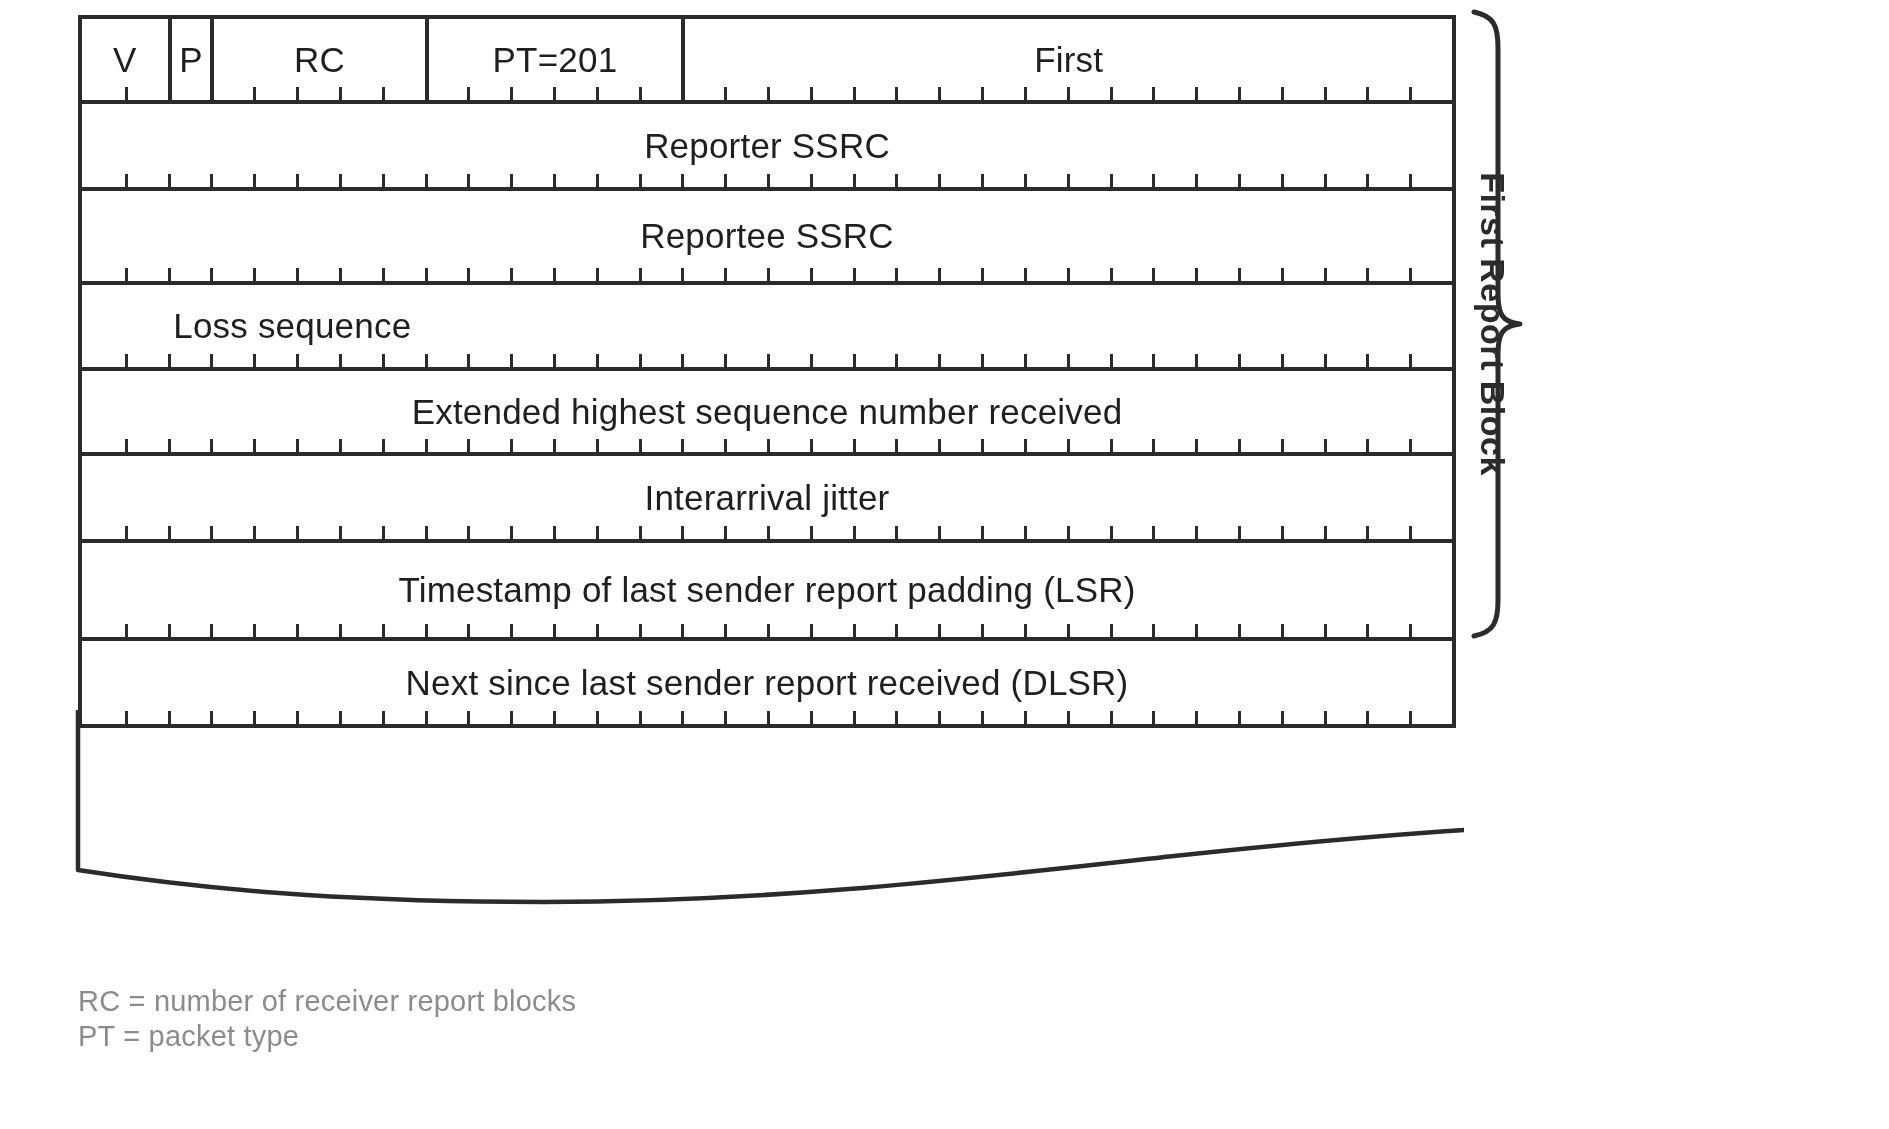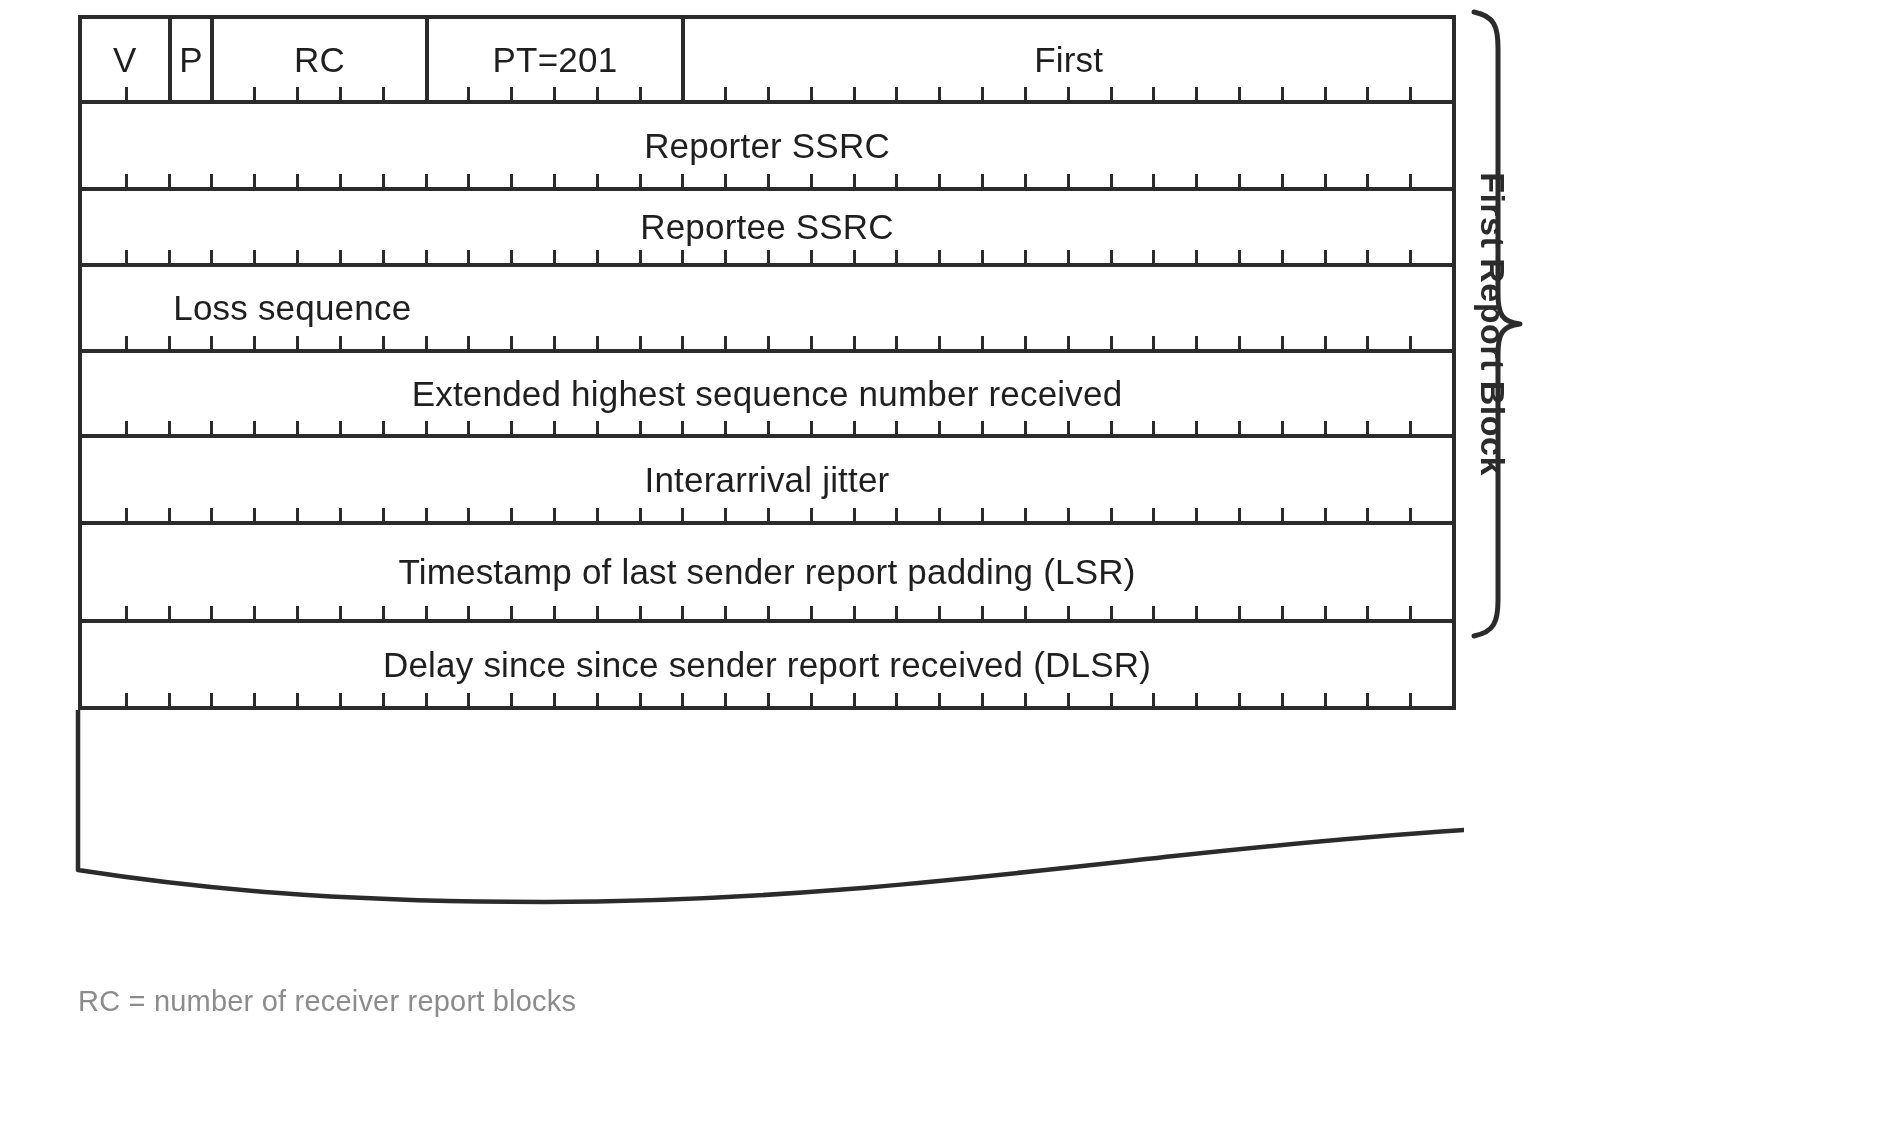--- a/index.html
+++ b/index.html
@@ -218,21 +218,21 @@
           <i style="left: 78.125%;"></i>
           <i style="left: 81.25%;"></i>
           <i style="left: 84.375%;"></i>
           <i style="left: 87.5%;"></i>
           <i style="left: 90.625%;"></i>
           <i style="left: 93.75%;"></i>
           <i style="left: 96.875%;"></i>
         </div>
     </div>
 
-    <div class="prow" style="height:76px">
+    <div class="prow" style="height:94px">
       <div class="pcell" style="width:100%">
         <span>Reportee SSRC</span>
       </div>
       <div class="ticks">
           <i style="left: 3.125%;"></i>
           <i style="left: 6.25%;"></i>
           <i style="left: 9.375%;"></i>
           <i style="left: 12.5%;"></i>
           <i style="left: 15.625%;"></i>
           <i style="left: 18.75%;"></i>
@@ -415,21 +415,21 @@
           <i style="left: 84.375%;"></i>
           <i style="left: 87.5%;"></i>
           <i style="left: 90.625%;"></i>
           <i style="left: 93.75%;"></i>
           <i style="left: 96.875%;"></i>
         </div>
     </div>
 
     <div class="prow" style="height:87px">
       <div class="pcell" style="width:100%">
-        <span>Delay since since sender report received (DLSR)</span>
+        <span>Next since last sender report received (DLSR)</span>
       </div>
       <div class="ticks">
           <i style="left: 3.125%;"></i>
           <i style="left: 6.25%;"></i>
           <i style="left: 9.375%;"></i>
           <i style="left: 12.5%;"></i>
           <i style="left: 15.625%;"></i>
           <i style="left: 18.75%;"></i>
           <i style="left: 21.875%;"></i>
           <i style="left: 25%;"></i>
@@ -472,15 +472,16 @@
     <svg width="60" height="632" viewBox="0 0 60 632" xmlns="http://www.w3.org/2000/svg">
       <path d="M6,4 C26,8 30,18 30,40 L30,286 C30,306 34,314 52,316 C34,318 30,326 30,346 L30,592 C30,614 26,624 6,628" fill="none" stroke="#2b2b2b" stroke-width="5" stroke-linecap="round" stroke-linejoin="round"></path>
     </svg>
   </div>
   <div class="brace-label">
     <span>First Report Block</span>
   </div>
 
   <div class="legend">
     <div>RC = number of receiver report blocks</div>
+    <div>PT = packet type</div>
   </div>
 
 </div>
 
 </body></html>

